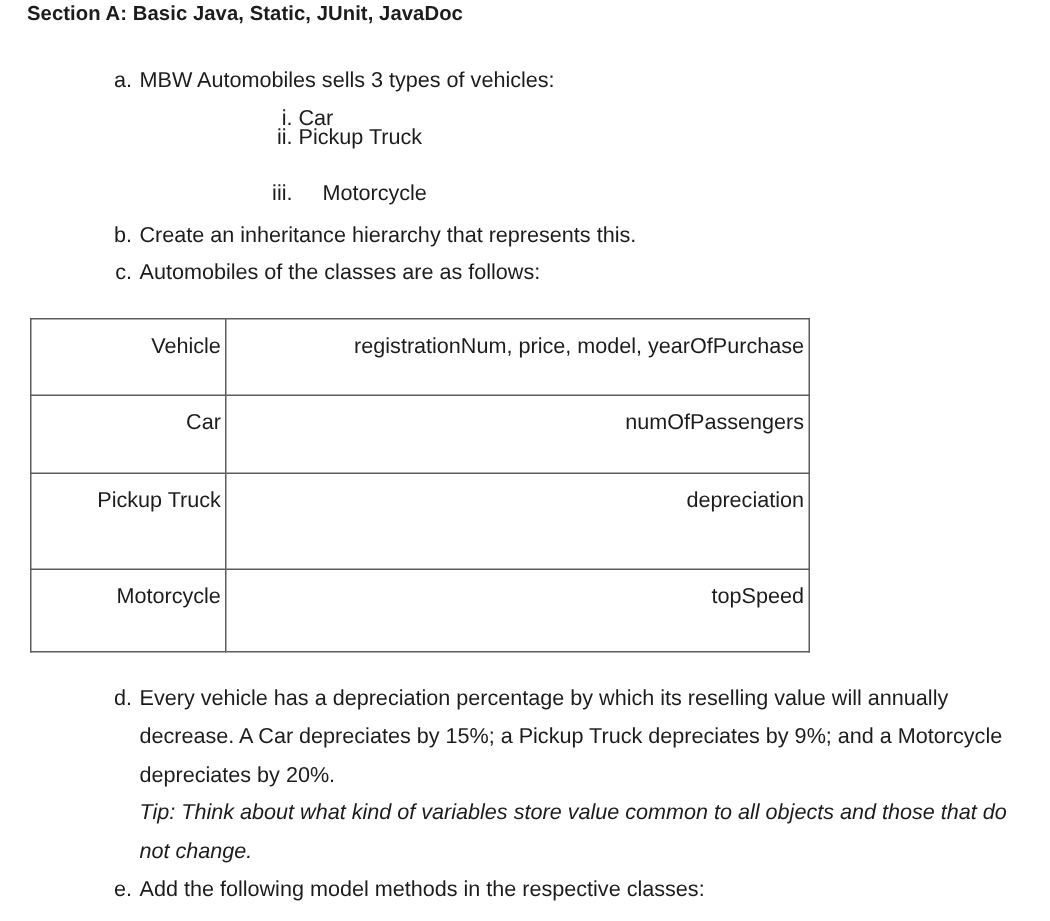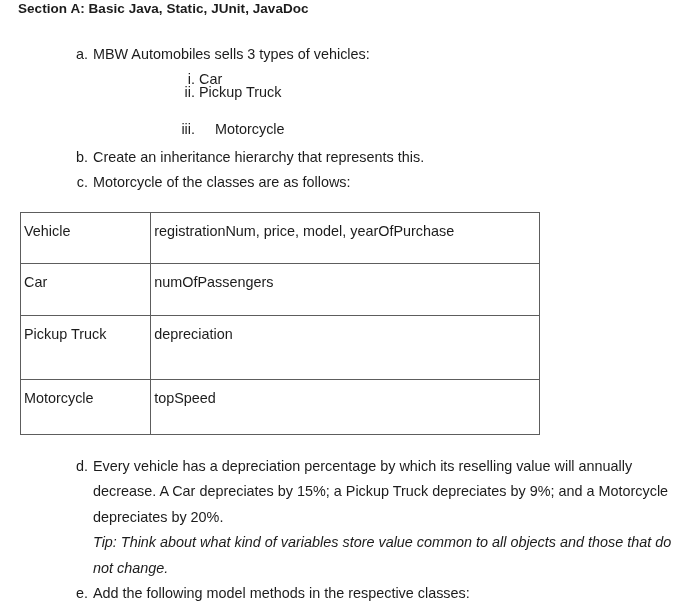--- a/index.html
+++ b/index.html
@@ -83,20 +83,21 @@
 
   
   .attr-table {
     position: absolute;
     left: 20px;
     top: 212px;
     width: 520px;
     border-collapse: collapse;
     table-layout: fixed;
     font-size: 14.4px;
+    text-align: right;
   }
   .attr-table td {
     border: 1px solid #5d5d5d;
     vertical-align: top;
     padding: 9px 3px 0 3px;
     line-height: 18px;
     font-size: 14.4px;
     color: #1c1c1c;
   }
   .col-class { width: 130px; }
@@ -136,21 +137,21 @@
       <span class="otext">Motorcycle</span>
     </div>
 
     <div class="olist-item lvl1 item-b">
       <span class="marker">b.</span>
       <span class="otext">Create an inheritance hierarchy that represents this.</span>
     </div>
 
     <div class="olist-item lvl1 item-c">
       <span class="marker">c.</span>
-      <span class="otext">Motorcycle of the classes are as follows:</span>
+      <span class="otext">Automobiles of the classes are as follows:</span>
     </div>
 
     <div class="olist-item lvl1 item-d">
       <span class="marker">d.</span>
       <span class="otext">
         <span>Every vehicle has a depreciation percentage by which its reselling value will annually decrease. A Car depreciates by 15%; a Pickup Truck depreciates by 9%; and a Motorcycle depreciates by 20%.</span>
         <span class="tip-line">Tip: Think about what kind of variables store value common to all objects and those that do not change.</span>
       </span>
     </div>
 

